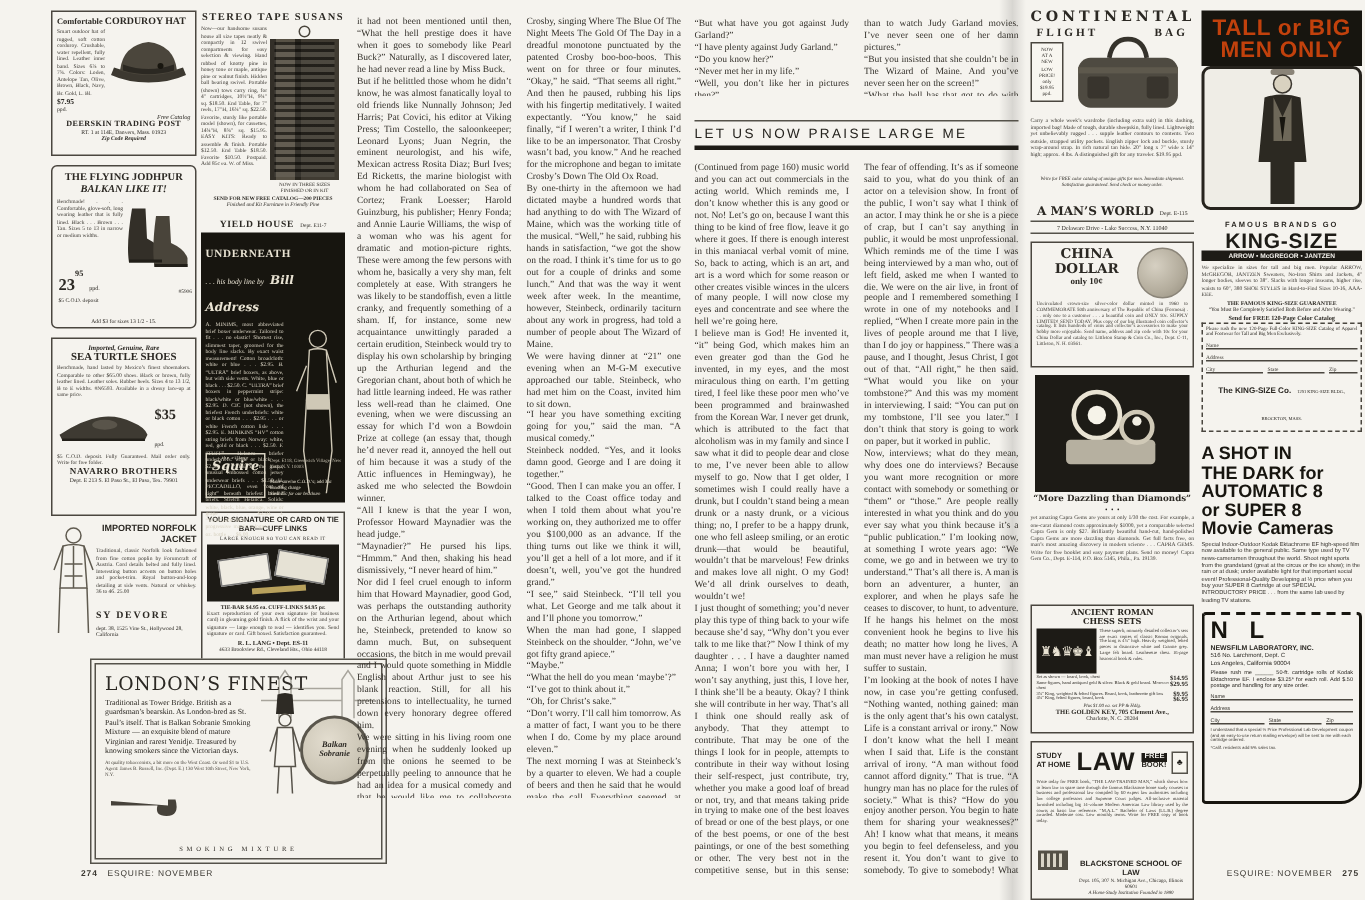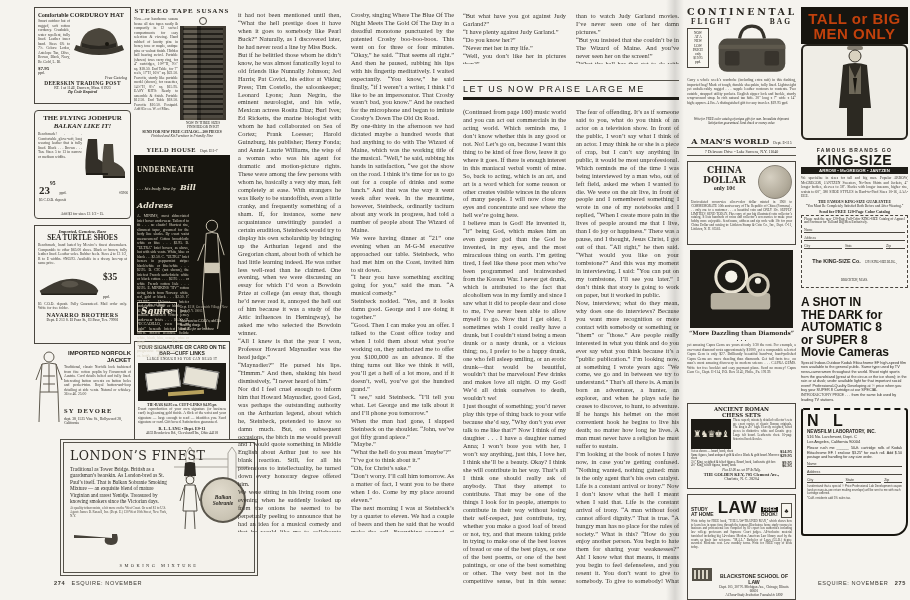--- a/index.html
+++ b/index.html
@@ -359,21 +359,21 @@
             <span style="flex:1;">4¼″ King, felted figures, board, book</span>
             <span class="b" style="font-size:4.4px;">$6.95</span>
           </div>
       </div>
       <div class="ctr i" style="font-size:3.2px;">Plus $1.00 ea. set PP &amp; Hdlg.</div>
       <div class="b ctr" style="font-size:4.4px;">THE GOLDEN KEY, 705 Clement Ave.,</div>
       <div class="ctr" style="font-size:3.8px;">Charlotte, N. C. 28204</div>
     </div>
 
     <div class="bx" style="height:106px;padding:3px;position:relative;">
-      <div style="display:flex;align-items:flex-end;">
+      <div style="display:flex;align-items:center;">
         <div class="b sans" style="font-size:5px;line-height:5.6px;">
           <div></div>
           <div>STUDY</div>
           <div>AT HOME</div>
         </div>
         <div class="b sans" style="font-size:17px;letter-spacing:.5px;margin:0 4px;color:#1d1b16;">LAW</div>
         <div class="b sans" style="font-size:5px;line-height:5.6px;">
           <div style="background:#1d1b16;color:#f5f3ee;padding:0 2px;">FREE</div>
           <div>BOOK!</div>
         </div>

